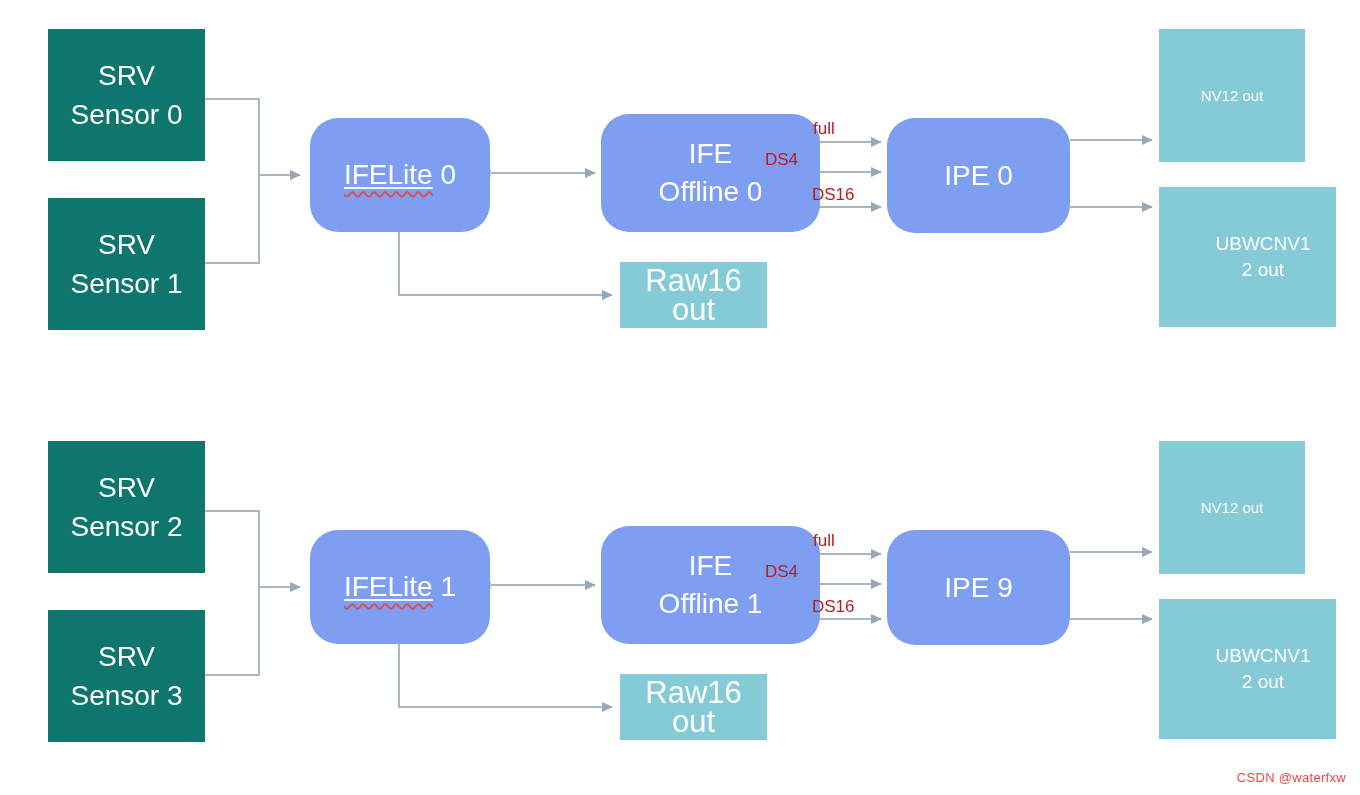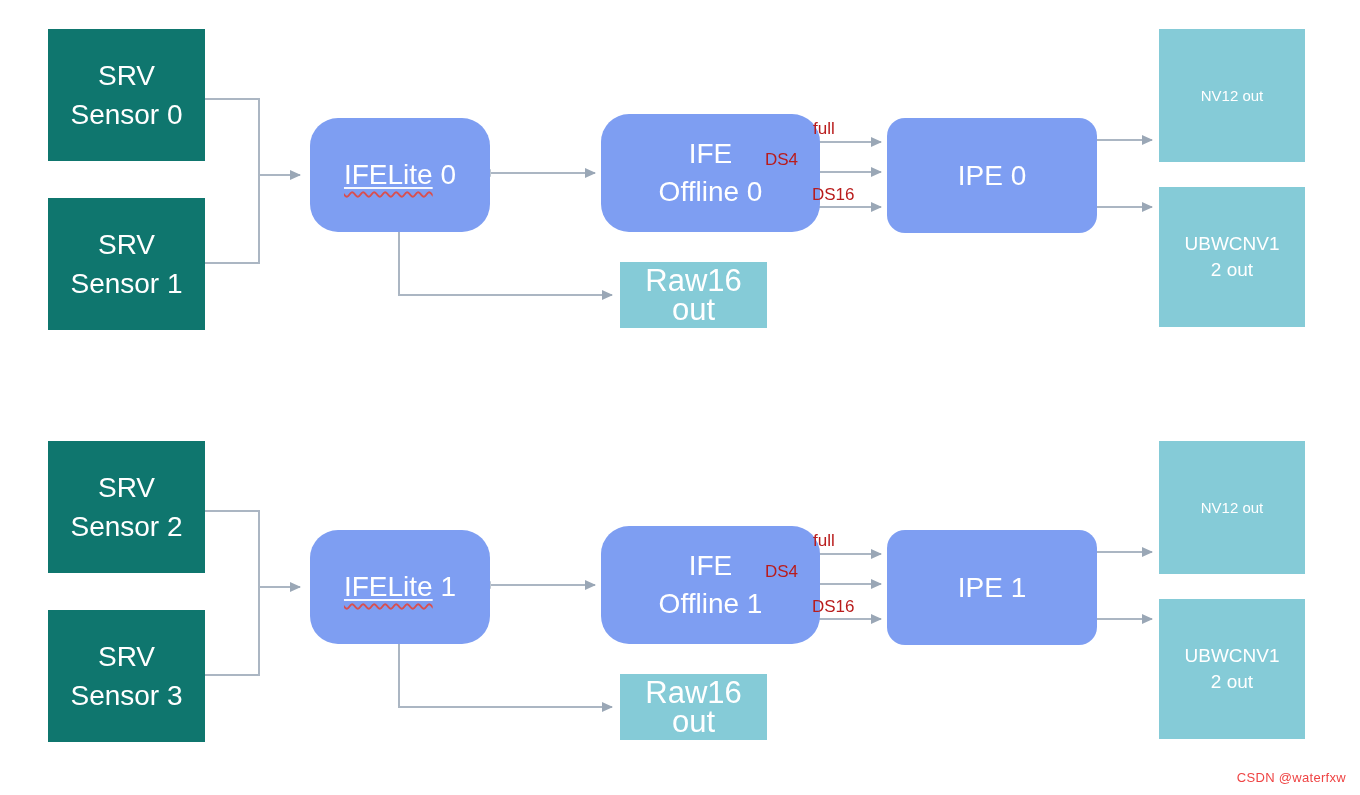--- a/index.html
+++ b/index.html
@@ -15,26 +15,26 @@
     position:absolute; display:flex; align-items:center; justify-content:center;
     text-align:center; color:#ffffff; white-space:pre-line;
   }
   .sensor  { background:#0f766e; width:157px; height:132px; font-size:28px; line-height:39px; }
   .s-a     { left:48px;  top:29px;  }
   .s-b     { left:48px;  top:198px; }
 
   .proc    { background:#7e9ef2; border-radius:28px; font-size:28px; line-height:38px; }
   .ifelite    { left:310px; top:118px; width:180px; height:114px; }
   .ifeoffline { left:601px; top:114px; width:219px; height:118px; }
-  .ipe        { left:887px; top:118px; width:210px; height:115px;border-radius:18px; }
+  .ipe        { left:887px; top:118px; width:183px; height:115px; }
 
   .out     { background:#85cbd7; }
   .raw     { left:620px;  top:262px; width:147px; height:66px;  font-size:31px; line-height:29px; }
   .nv12    { left:1159px; top:29px;  width:146px; height:133px; font-size:15px; line-height:26px; }
-  .ubwc    { left:1159px; top:187px; width:146px; height:140px; font-size:19px; line-height:26px; }
+  .ubwc    { left:1159px; top:187px; width:146px; height:140px; font-size:19px; line-height:26px;padding-left:31px; }
 
   .squig {
     text-decoration-line: underline;
     text-decoration-style: wavy;
     text-decoration-color: #d94f4f;
     text-decoration-thickness: 2px;
     text-underline-offset: 7px;
   }
   .wul {
     text-decoration-line: underline;
@@ -114,21 +114,21 @@
   </div>
 
   <div class="pipeline pl1">
     <div class="node sensor s-a">SRV
 Sensor 2</div>
     <div class="node sensor s-b">SRV
 Sensor 3</div>
     <div class="node proc ifelite"><span class="squig"><span class="wul">IFELite</span></span><span class="sfx"> 1</span></div>
     <div class="node proc ifeoffline">IFE
 Offline 1</div>
-    <div class="node proc ipe">IPE 1</div>
+    <div class="node proc ipe">IPE 9</div>
     <div class="flow-label fl-full">full</div>
     <div class="flow-label fl-ds4">DS4</div>
     <div class="flow-label fl-ds16">DS16</div>
     <div class="node out raw">Raw16
 out</div>
     <div class="node out nv12">NV12 out</div>
     <div class="node out ubwc">UBWCNV1
 2 out</div>
   </div>
 

